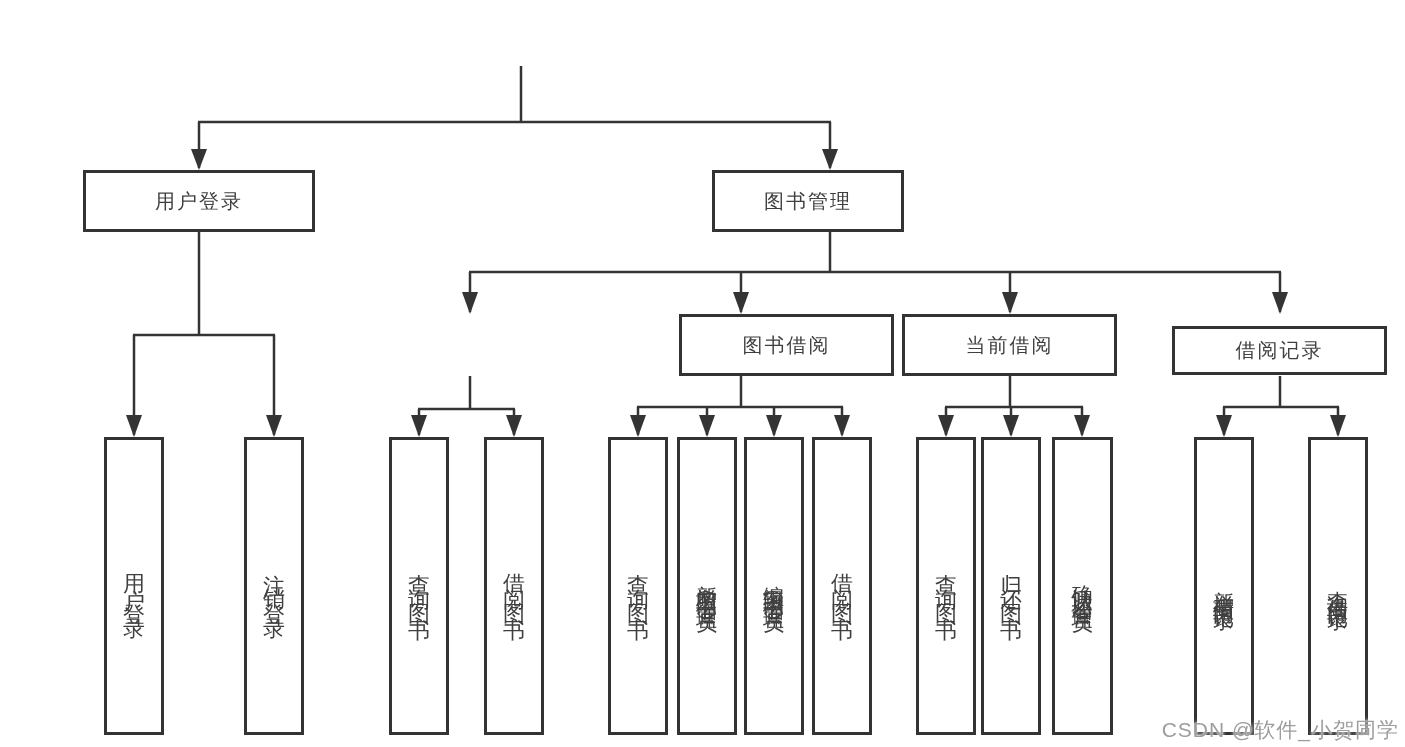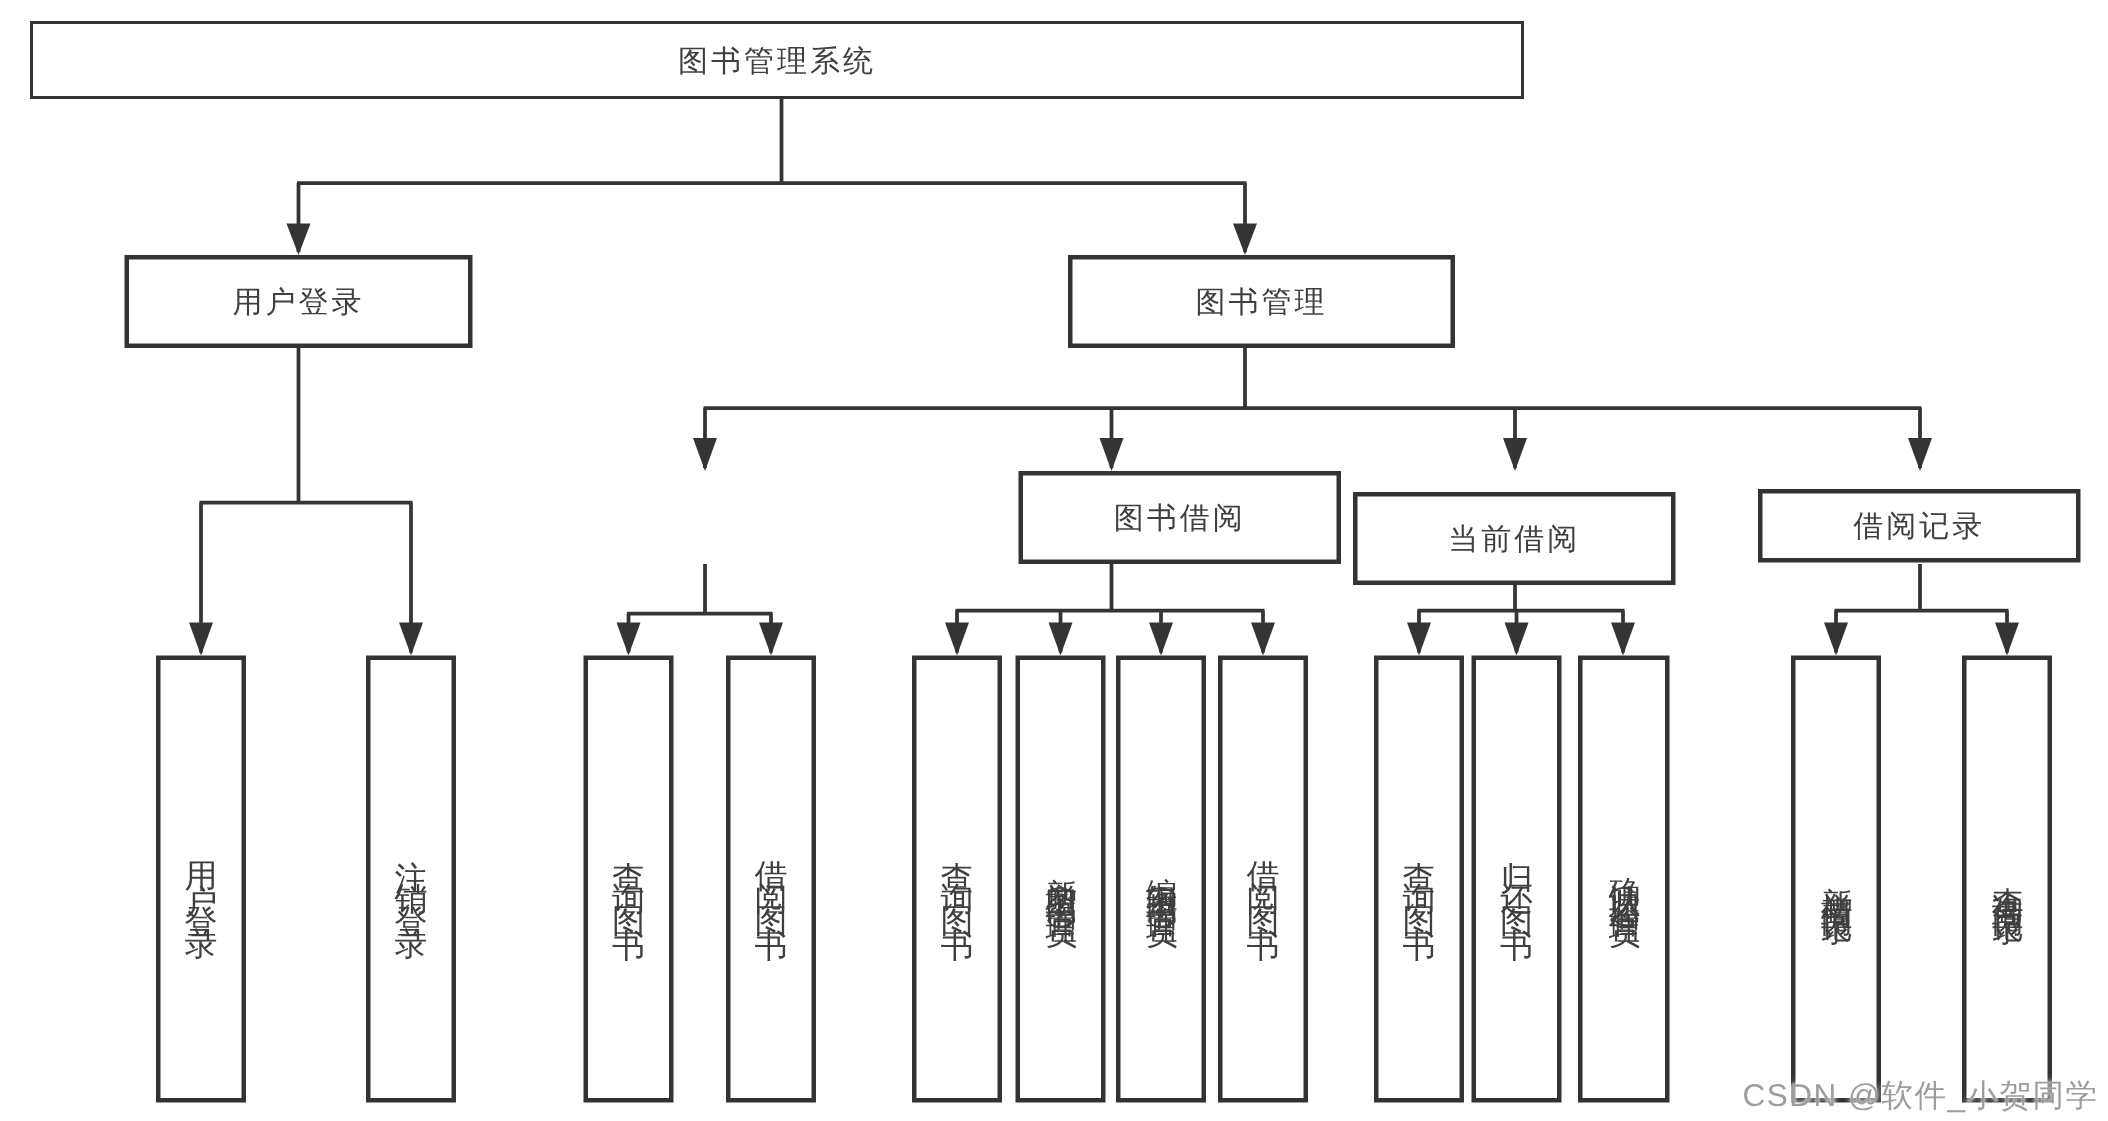--- a/index.html
+++ b/index.html
@@ -111,35 +111,32 @@
       <polygon class="arrow" points="1074,415 1090,415 1082,437"></polygon>
     </g>
 
     <g>
       <path class="cline" d="M1280 376 V407 M1223 407 H1339 M1224 407 V435 M1338 407 V435"></path>
       <polygon class="arrow" points="1216,415 1232,415 1224,437"></polygon>
       <polygon class="arrow" points="1330,415 1346,415 1338,437"></polygon>
     </g>
   </svg>
 
-  <div class="hnode root" style="left:20px; top:14px; width:996px; height:52px;">
-    <span>图书管理系统</span>
-  </div>
 
   <div class="hnode" style="left:83px; top:170px; width:232px; height:62px;">
     <span>用户登录</span>
   </div>
-  <div class="hnode" style="left:712px; top:170px; width:258px; height:62px;">
+  <div class="hnode" style="left:712px; top:170px; width:192px; height:62px;">
     <span>图书管理</span>
   </div>
 
   <div class="hnode" style="left:633px; top:314px; width:215px; height:62px;margin-left:46px;">
     <span>图书借阅</span>
   </div>
-  <div class="hnode" style="left:902px; top:314px; width:215px; height:62px;margin-top:14px;">
+  <div class="hnode" style="left:902px; top:314px; width:215px; height:62px;">
     <span>当前借阅</span>
   </div>
   <div class="hnode" style="left:1172px; top:326px; width:215px; height:49px;">
     <span>借阅记录</span>
   </div>
 
   <div class="leaf" style="left:104px;">
     <span class="vtext">用户登录</span>
   </div>
   <div class="leaf" style="left:244px;">

